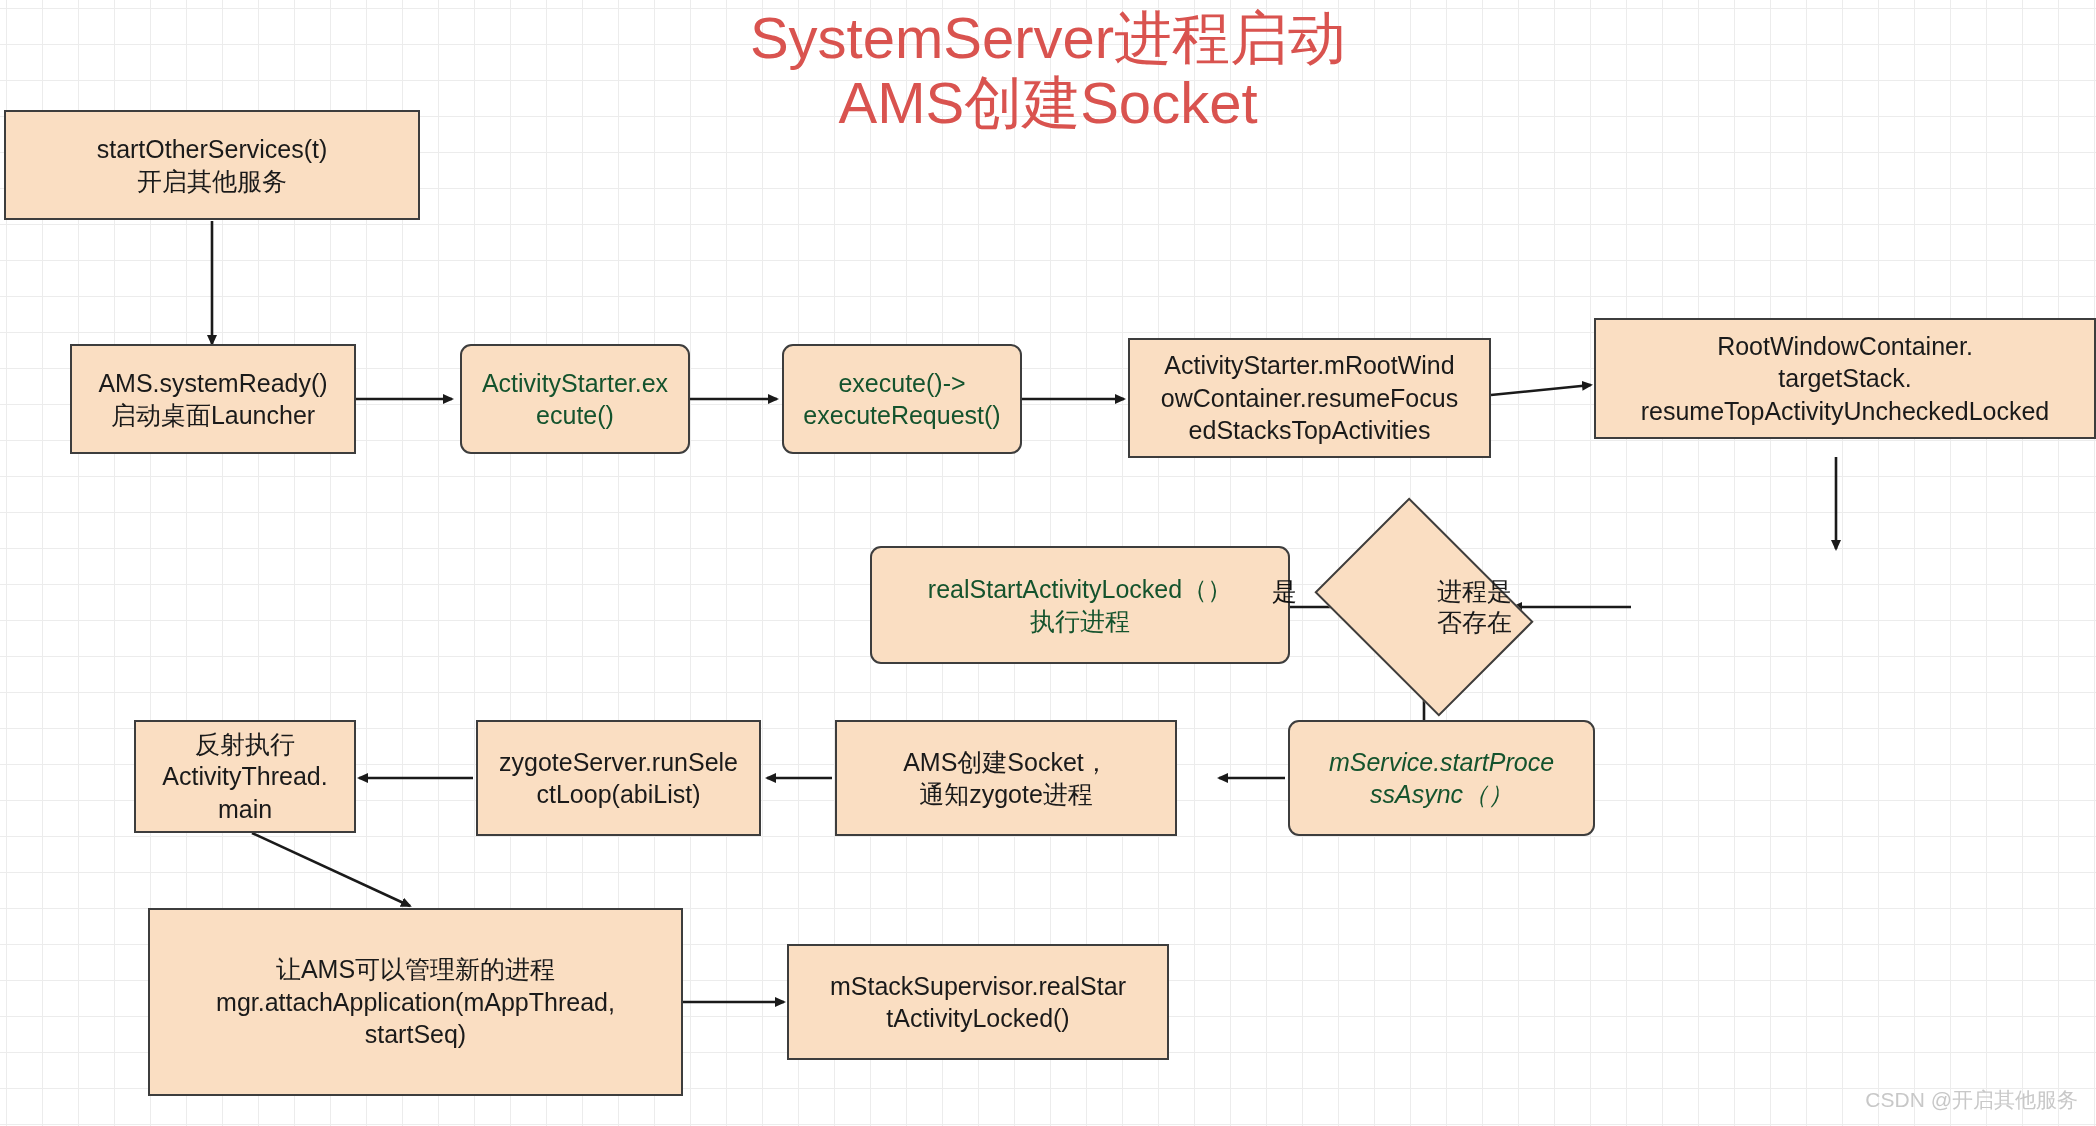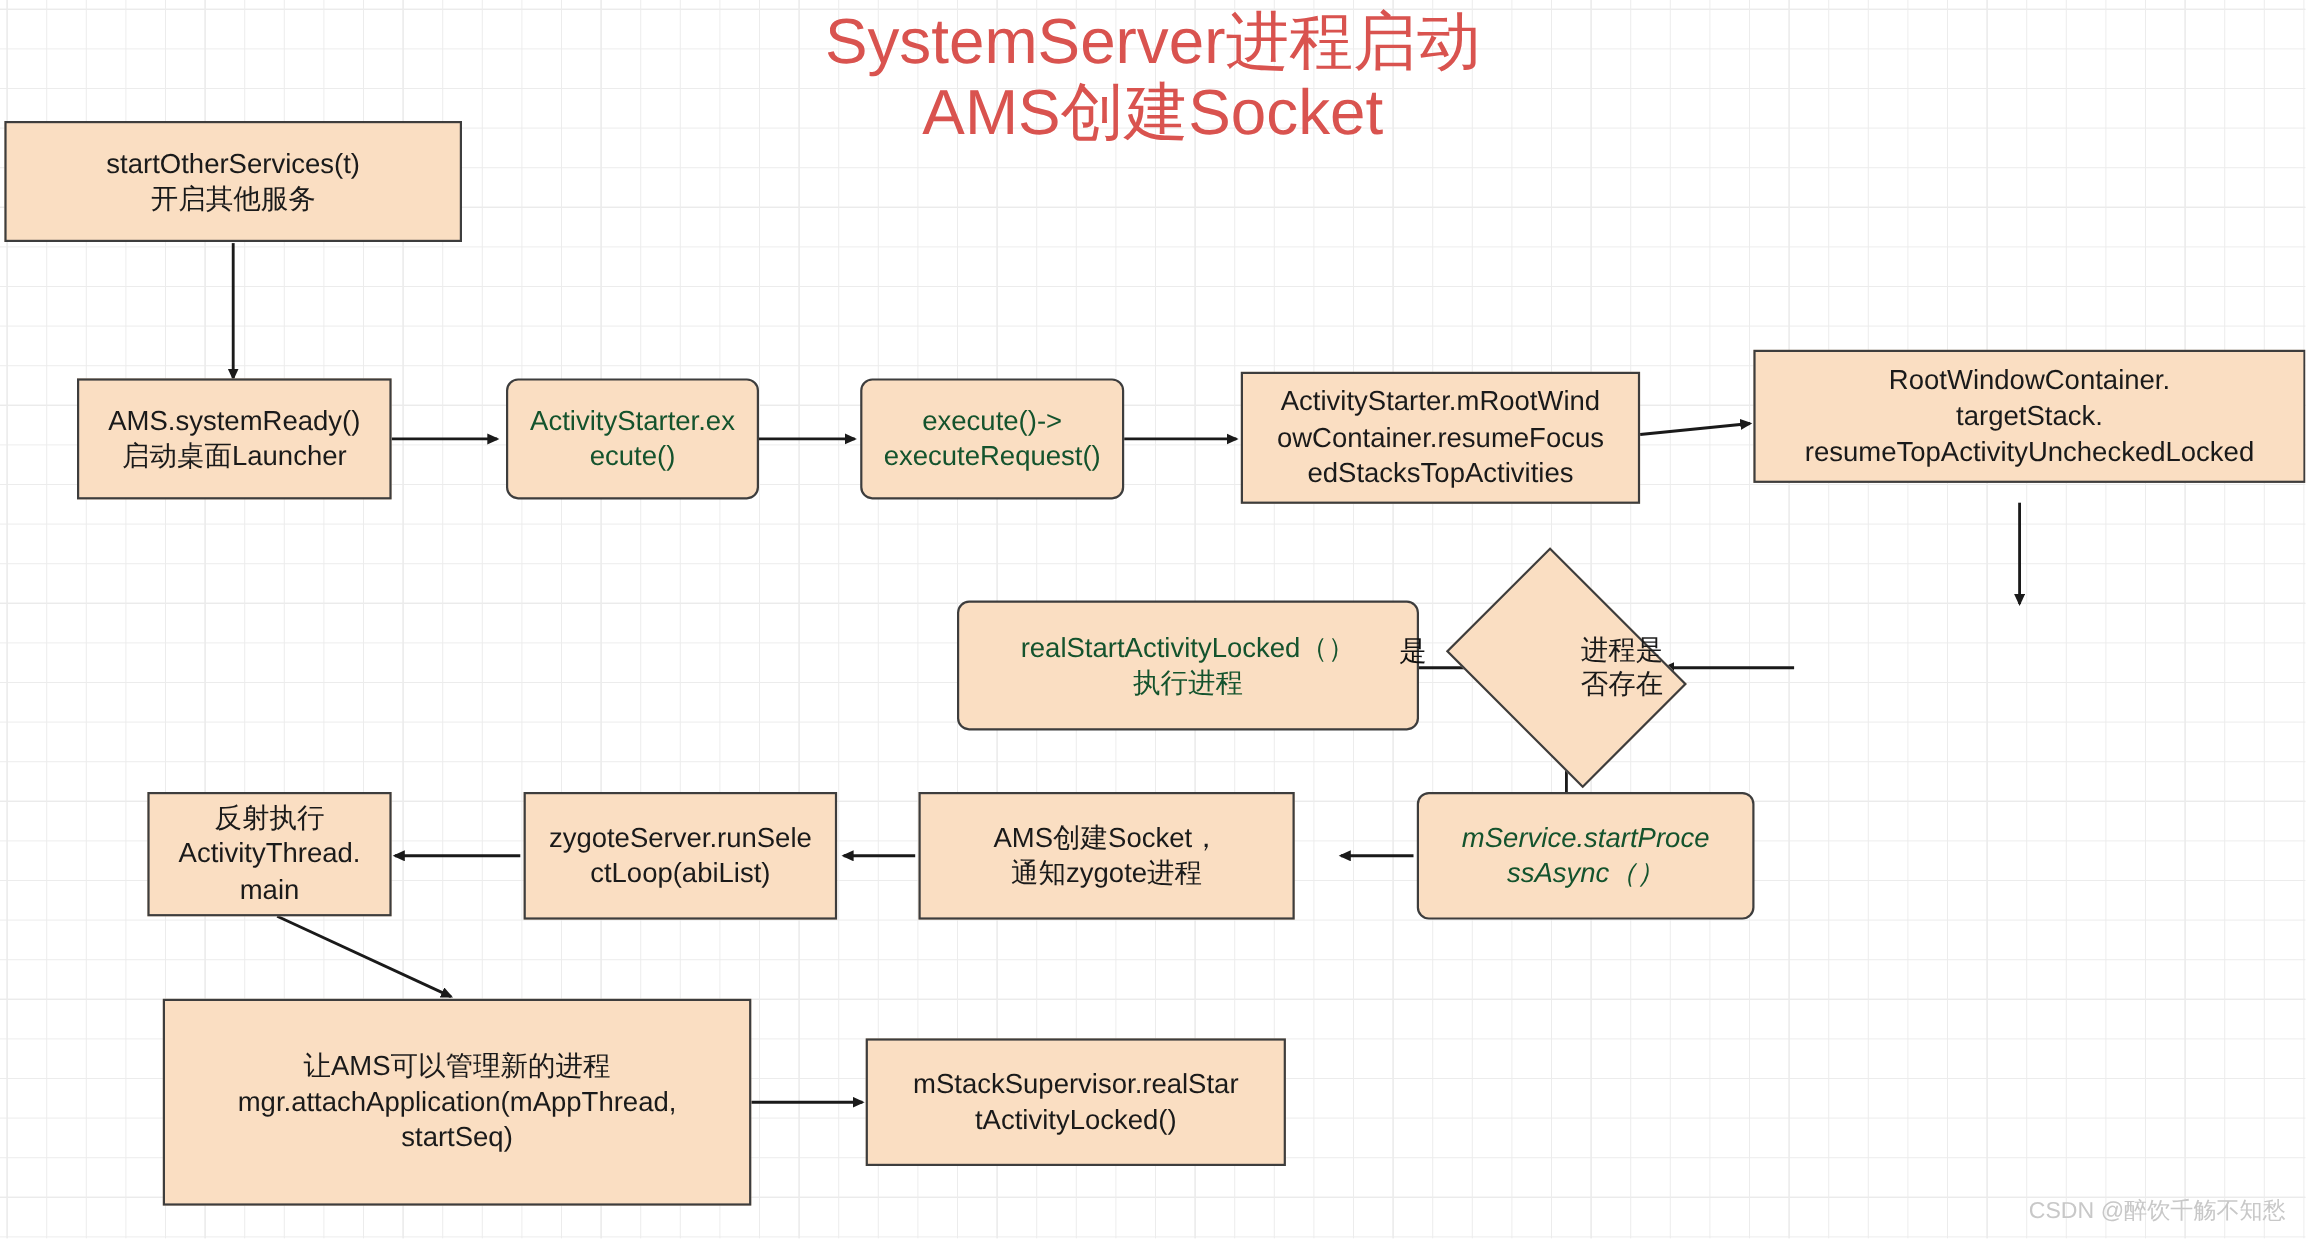--- a/index.html
+++ b/index.html
@@ -217,15 +217,15 @@
     <span>让AMS可以管理新的进程
 mgr.attachApplication(mAppThread,
 startSeq)</span>
   </div>
 
   <div class="node" style="left:787px; top:944px; width:382px; height:116px;">
     <span>mStackSupervisor.realStar
 tActivityLocked()</span>
   </div>
 
-  <div class="watermark">CSDN @醉饮千觞不知愁</div>
+  <div class="watermark">CSDN @开启其他服务</div>
 
 </div>
 
 </body></html>

